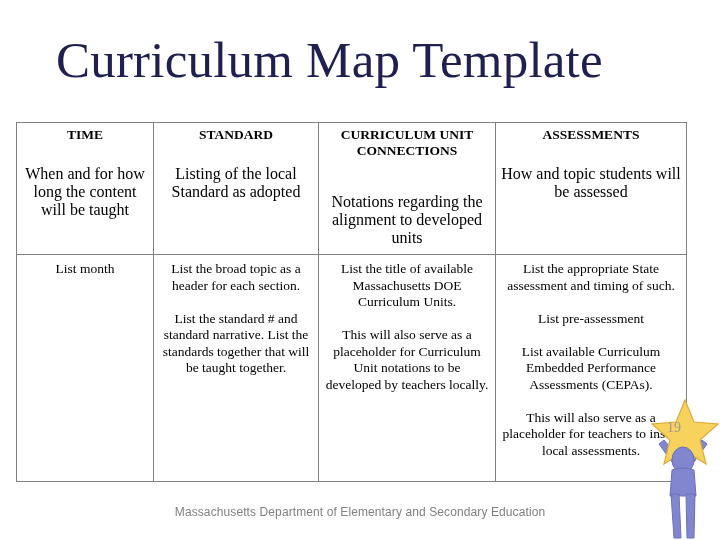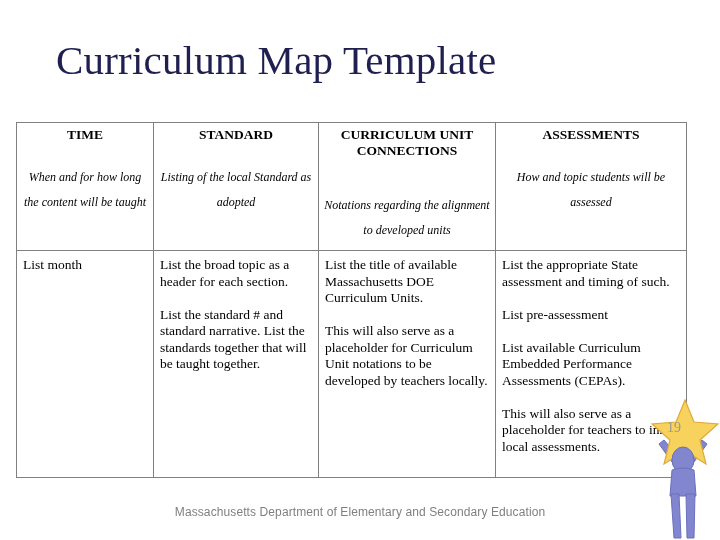--- a/index.html
+++ b/index.html
@@ -21,21 +21,21 @@
     height: 540px;
     background: #ffffff;
   }
 
   
   .slide-title {
     position: absolute;
     left: 56px;
     top: 36px;
     font-family: "Liberation Serif", "DejaVu Serif", serif;
-    font-size: 41px;
+    font-size: 51px;
     line-height: 48px;
     color: #1f2050;
     letter-spacing: 0.2px;
     white-space: nowrap;
   }
 
   
   .map-table {
     position: absolute;
     left: 16px;
@@ -65,30 +65,30 @@
   .hdr-title {
     font-family: "Liberation Serif", "DejaVu Serif", serif;
     font-weight: bold;
     font-size: 13.5px;
     line-height: 16px;
     color: #000000;
   }
   .hdr-desc {
     margin-top: 22px;
     font-family: "Liberation Serif", "DejaVu Serif", serif;
-    font-size: 12px;
-    line-height: 25px;
+    font-size: 16px;
+    line-height: 18px;
     color: #000000;
-    font-style: italic;
   }
   .hdr-desc.two-line { margin-top: 34px; }
 
   
   .body-inner {
     padding: 6px 6px 8px 6px;
+    text-align: center;
     height: 212px;
   }
   .body-p {
     font-family: "Liberation Serif", "DejaVu Serif", serif;
     font-size: 13.5px;
     line-height: 16.5px;
     color: #000000;
     margin: 0 0 16.5px 0;
   }
   .body-p:last-child { margin-bottom: 0; }

